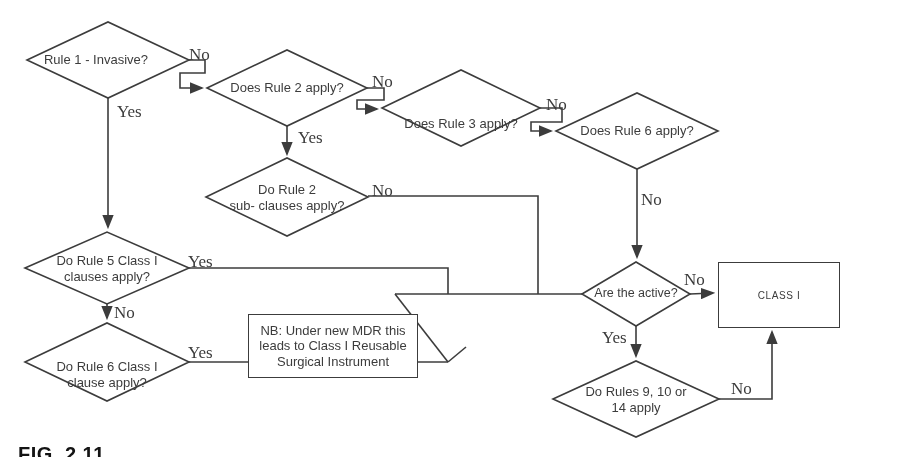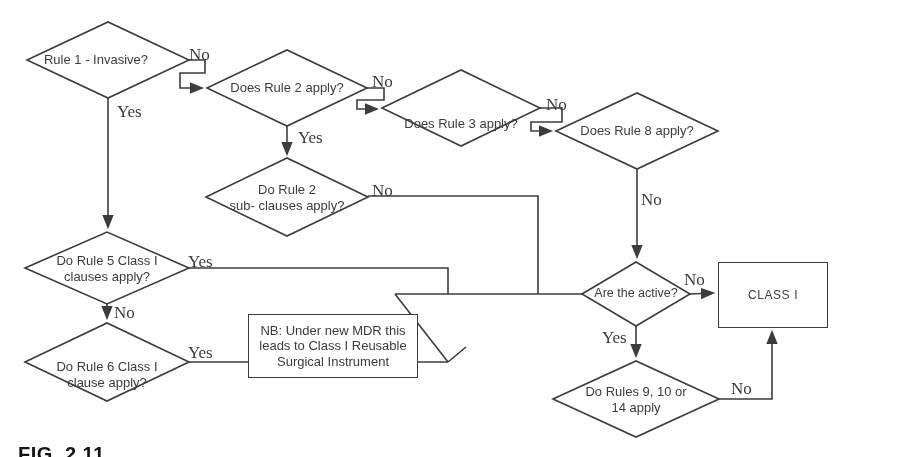--- a/index.html
+++ b/index.html
@@ -23,21 +23,21 @@
   }
   .edge-label{
     position:absolute;font-size:17px;color:var(--text);white-space:nowrap;font-family:Liberation Serif, serif;
   }
   .rect-node{
     position:absolute;border:1.6px solid var(--line);background:var(--bg);
     display:flex;flex-direction:column;align-items:center;justify-content:center;
     box-sizing:border-box;text-align:center;
   }
   #nb-box{left:248px;top:314px;width:170px;height:64px;font-size:13px;line-height:15.5px;}
-  #class1-box{left:718px;top:262px;width:110px;height:66px;font-size:12px;letter-spacing:0.6px;}
+  #class1-box{left:718px;top:262px;width:122px;height:66px;font-size:10px;letter-spacing:0.6px;}
   #fig-caption{
     position:absolute;left:18px;top:443px;
     font-size:20px;font-weight:bold;color:var(--caption);letter-spacing:0.5px;
     white-space:nowrap;
   }
 </style>
 </head>
 <body>
 
 <svg id="canvas-svg" width="904" height="457" viewBox="0 0 904 457">
@@ -96,21 +96,21 @@
     <polyline points="719,399 772,399 772,332" marker-end="url(#arrow)"></polyline>
   </g>
 </svg>
 
 <div class="node-text" style="left:96px;top:60px;">Rule 1 - Invasive?</div>
 
 <div class="node-text" style="left:287px;top:88px;text-align:center;">Does Rule 2 apply?</div>
 
 <div class="node-text" style="left:461px;top:108px;margin-top:16px;">Does Rule 3 apply?</div>
 
-<div class="node-text" style="left:637px;top:131px;">Does Rule 8 apply?</div>
+<div class="node-text" style="left:637px;top:131px;">Does Rule 6 apply?</div>
 
 <div class="node-text" style="left:287px;top:197px;">
   <div>Do Rule 2</div>
   <div>sub- clauses apply?</div>
 </div>
 
 <div class="node-text" style="left:107px;top:268px;">
   <div>Do Rule 5 Class I</div>
   <div>clauses apply?</div>
 </div>

